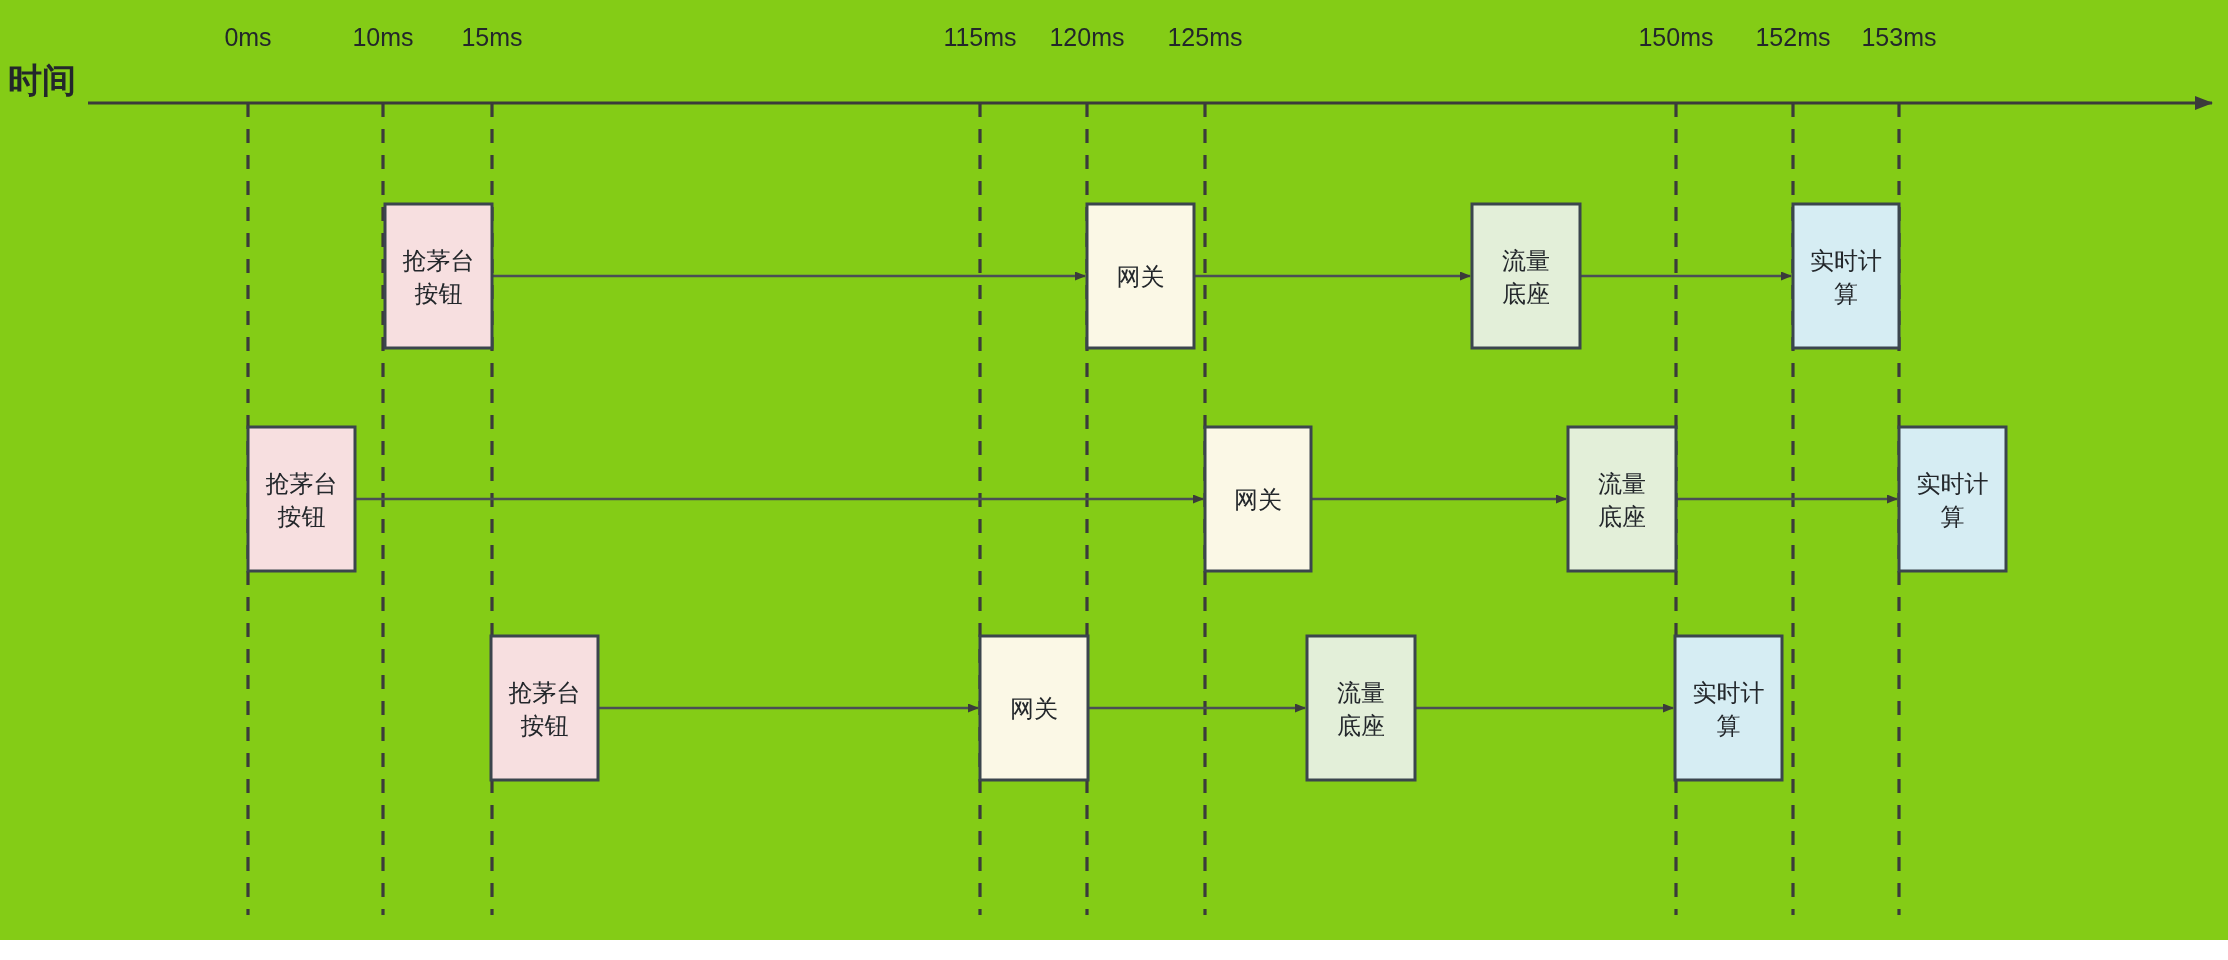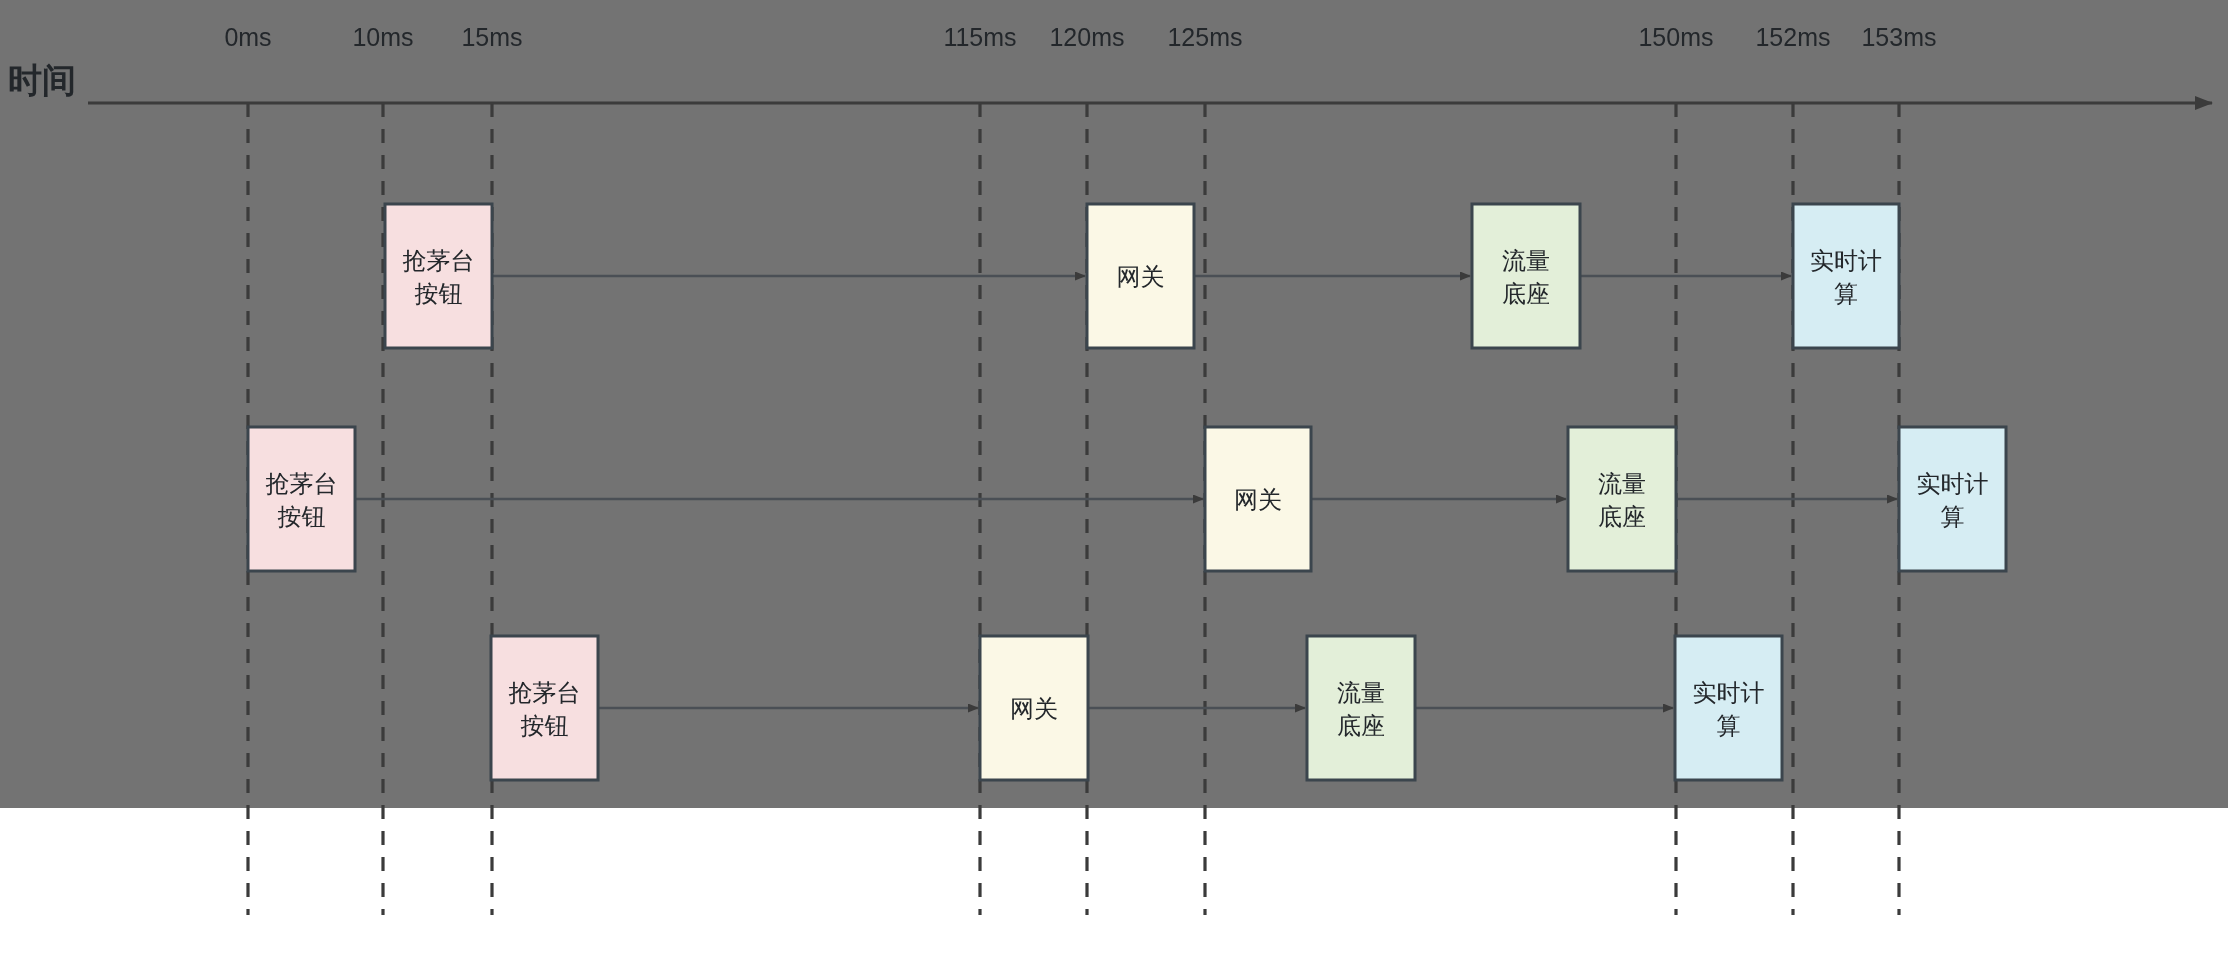--- a/index.html
+++ b/index.html
@@ -1,18 +1,18 @@
 <!DOCTYPE html>
 <html><head>
 <meta charset="utf-8">
 <style>
   html,body{margin:0;padding:0;background:#ffffff;}
   body{width:2228px;height:960px;overflow:hidden;
        font-family:"Liberation Sans","DejaVu Sans",sans-serif;color:#23272b;}
-  #stage{position:relative;width:2228px;height:808px;background:#737373;}
+  #stage{position:relative;width:2228px;height:940px;background:#84cc16;}
   svg#diagram{position:absolute;left:0;top:0;width:2228px;height:960px;display:block;}
   .axis-line{stroke:#3b3b3b;stroke-width:3;}
   .guide{stroke:#3b3b3b;stroke-width:3.2;stroke-dasharray:14 12;}
   .flow{stroke:#4a4f55;stroke-width:2.6;fill:none;}
   .nodebox{stroke:#3b454d;stroke-width:3;}
   .fill-pink{fill:#f7dfe0;}
   .fill-cream{fill:#fbf8e6;}
   .fill-green{fill:#e3efd9;}
   .fill-blue{fill:#d6edf3;}
   text{fill:#23272b;}

